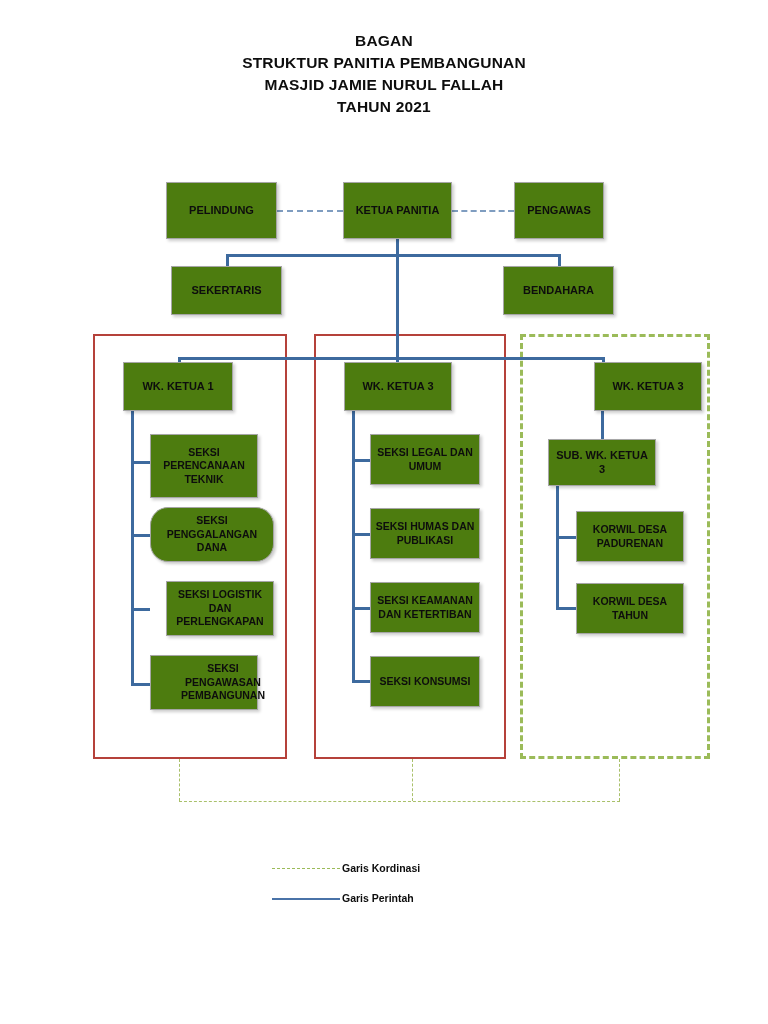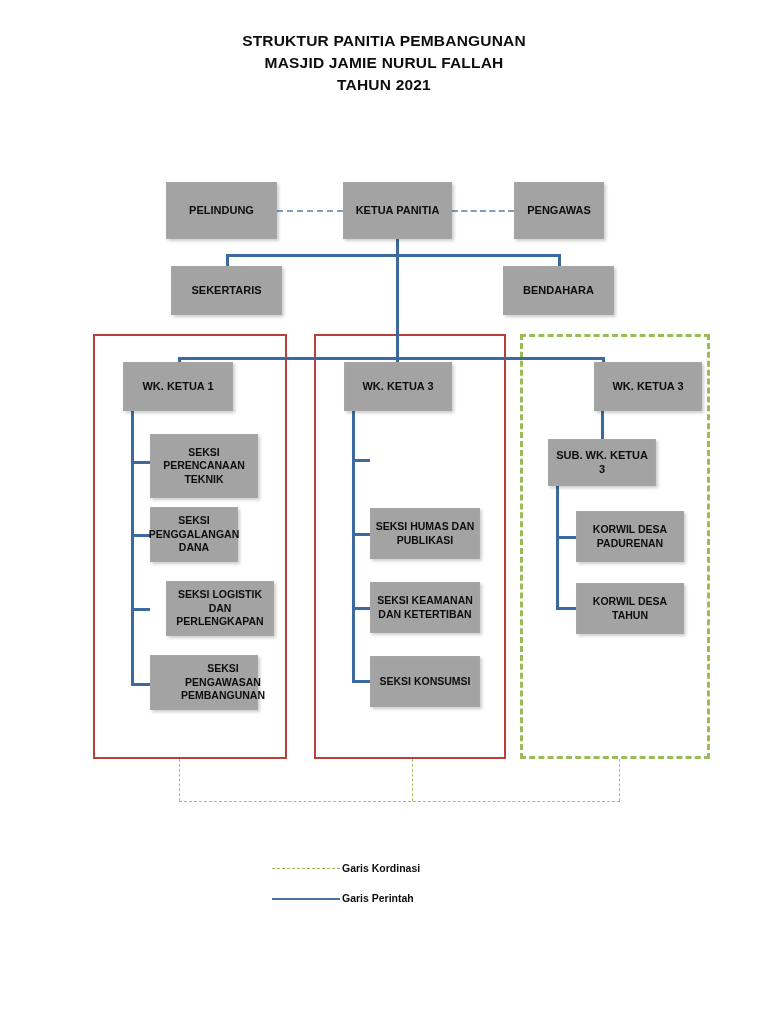--- a/index.html
+++ b/index.html
@@ -25,21 +25,21 @@
     letter-spacing:0.2px;
     color:#0d0d0d;
   }
 
   
   #chart { position:absolute; left:0; top:0; width:768px; height:1024px; }
 
   
   .node {
     position:absolute;
-    background:#a3a3a3;
+    background:#4d7c0f;
     border:1px solid #a6a6a6;
     box-shadow: 2px 2px 3px rgba(0,0,0,0.20);
     display:flex; align-items:center; justify-content:center;
     text-align:center;
     font-weight:bold;
     font-size:10.5px;
     line-height:13.5px;
     color:#0d0d0d;
     padding:2px 4px;
     z-index:6;
@@ -78,20 +78,21 @@
     background:#4a73a8;
   }
   .leg-label {
     position:absolute; font-weight:bold; font-size:10.5px; color:#0d0d0d;
   }
 </style>
 </head>
 <body>
 
 <div id="title-block">
+  <div class="tline">BAGAN</div>
   <div class="tline">STRUKTUR PANITIA PEMBANGUNAN</div>
   <div class="tline">MASJID JAMIE NURUL FALLAH</div>
   <div class="tline">TAHUN 2021</div>
 </div>
 
 <div id="chart">
 
   <div class="frame-red" style="left:93px;  top:334px; width:194px; height:425px;"></div>
   <div class="frame-red" style="left:314px; top:334px; width:192px; height:425px;"></div>
   <div class="frame-green" style="left:520px; top:334px; width:190px; height:425px;"></div>
@@ -126,30 +127,31 @@
   <div class="node big" style="left:344px; top:362px; width:108px; height:49px;">WK. KETUA 3</div>
   <div class="node big" style="left:548px; top:362px; width:108px; height:49px;margin-left:46px;">WK. KETUA 3</div>
 
   <div class="ln lnv" style="left:131px; top:411px; height:275px;"></div>
   <div class="ln lnh" style="left:131px; top:461px; width:19px;"></div>
   <div class="ln lnh" style="left:131px; top:534px; width:19px;"></div>
   <div class="ln lnh" style="left:131px; top:608px; width:19px;"></div>
   <div class="ln lnh" style="left:131px; top:683px; width:19px;"></div>
 
   <div class="node" style="left:150px; top:434px; width:108px; height:64px;text-align:center;">SEKSI PERENCANAAN TEKNIK</div>
-  <div class="node" style="left:150px; top:507px; width:88px; height:55px;">SEKSI PENGGALANGAN DANA</div>
+  <div class="node" style="left:150px; top:507px; width:124px; height:55px;border-radius:18px;">SEKSI PENGGALANGAN DANA</div>
   <div class="node" style="left:150px; top:581px; width:108px; height:55px;margin-left:16px;">SEKSI LOGISTIK DAN PERLENGKAPAN</div>
   <div class="node" style="left:150px; top:655px; width:108px; height:55px;padding-left:42px;">SEKSI PENGAWASAN PEMBANGUNAN</div>
 
   <div class="ln lnv" style="left:352px; top:411px; height:272px;"></div>
   <div class="ln lnh" style="left:352px; top:459px; width:18px;"></div>
   <div class="ln lnh" style="left:352px; top:533px; width:18px;"></div>
   <div class="ln lnh" style="left:352px; top:607px; width:18px;"></div>
   <div class="ln lnh" style="left:352px; top:680px; width:18px;"></div>
 
+  <div class="node" style="left:370px; top:434px; width:110px; height:51px;">SEKSI LEGAL DAN UMUM</div>
   <div class="node" style="left:370px; top:508px; width:110px; height:51px;">SEKSI HUMAS DAN PUBLIKASI</div>
   <div class="node" style="left:370px; top:582px; width:110px; height:51px;">SEKSI KEAMANAN DAN KETERTIBAN</div>
   <div class="node" style="left:370px; top:656px; width:110px; height:51px;">SEKSI KONSUMSI</div>
 
   <div class="ln lnv" style="left:601px; top:411px; height:28px;"></div>
   <div class="node big" style="left:548px; top:439px; width:108px; height:47px;">SUB. WK. KETUA 3</div>
 
   <div class="ln lnv" style="left:556px; top:486px; height:123px;"></div>
   <div class="ln lnh" style="left:556px; top:536px; width:20px;"></div>
   <div class="ln lnh" style="left:556px; top:607px; width:20px;"></div>

